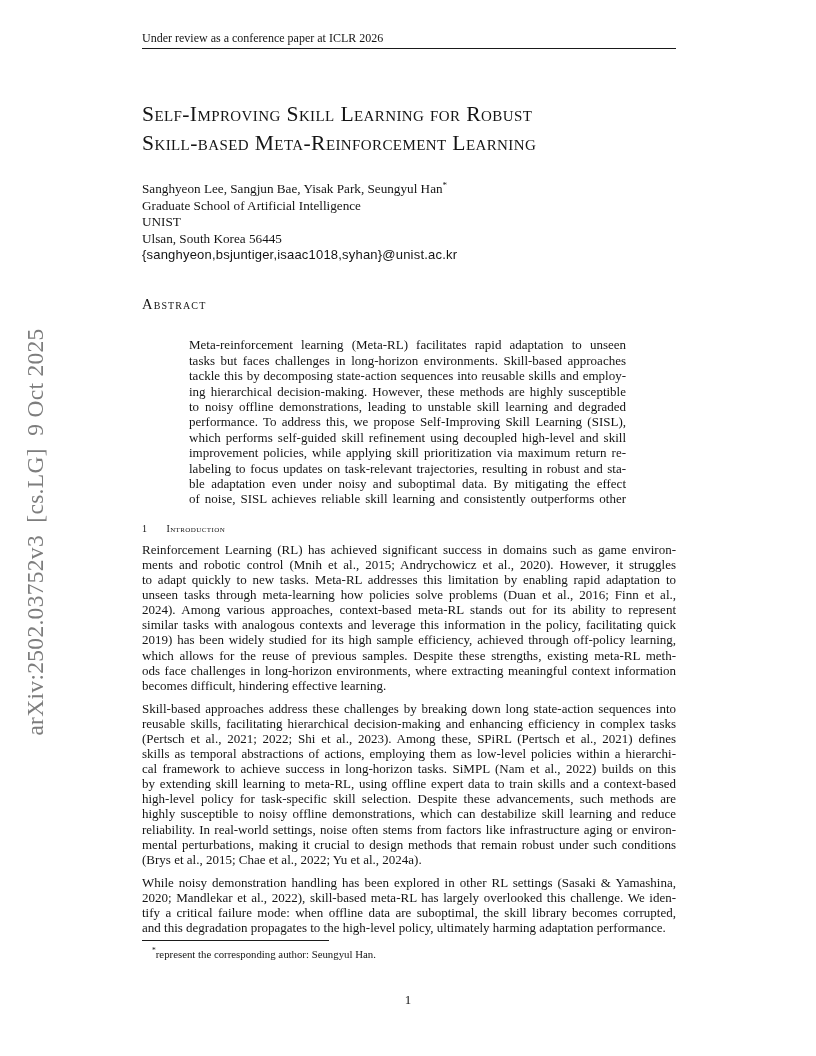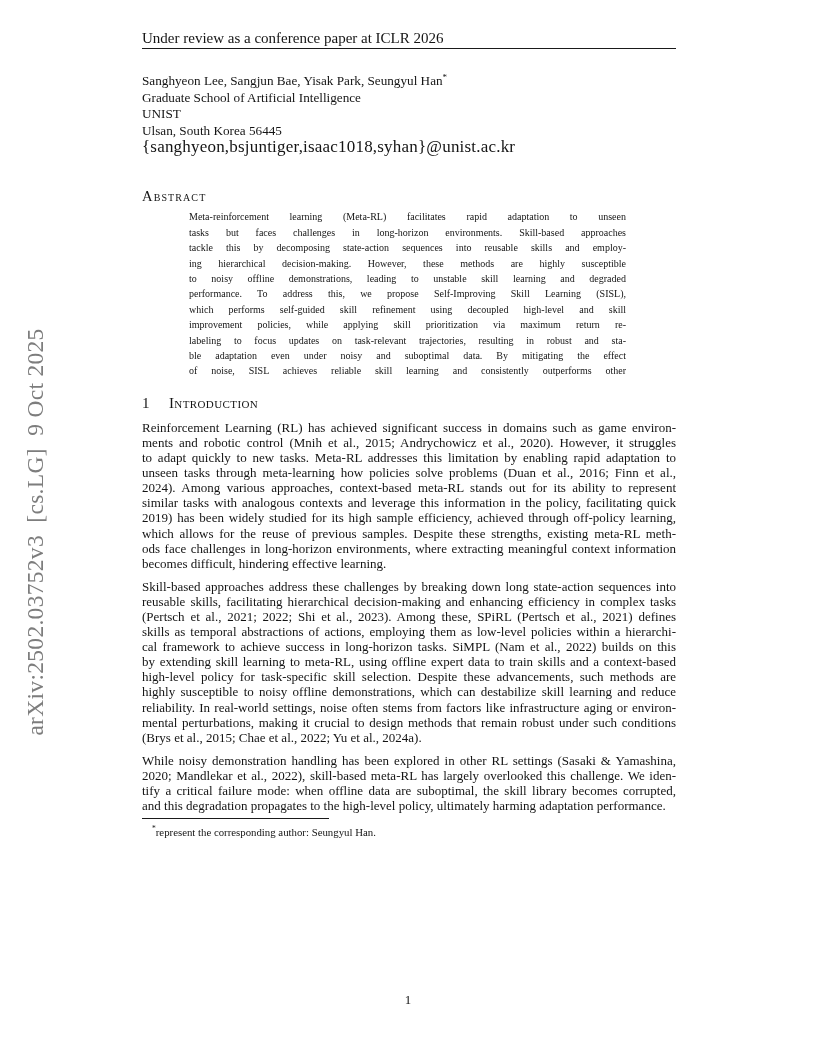--- a/index.html
+++ b/index.html
@@ -15,55 +15,55 @@
     overflow: hidden;
   }
   .content {
     position: absolute;
     left: 142px;
     top: 0;
     width: 534px;
   }
   
   .header { margin-top: 31px; }
-  .header-text { font-size: 15px; line-height: 14px; }
+  .header-text { font-size: 12px; line-height: 14px; }
   .header-rule { border-top: 1.2px solid #1a1a1a; margin-top: 3px; }
   
   .title {
     margin-top: 51px;
     font-size: 21.6px;
     line-height: 28.5px;
     font-weight: normal;
     font-variant: small-caps;
     letter-spacing: 0.4px;
   }
   
   .authors { margin-top: 20px; font-size: 13.2px; line-height: 16.4px; }
   .author-names { font-weight: normal; }
   .author-names sup { font-size: 9px; }
-  .email { font-family: Liberation Serif, serif; font-size: 17px; letter-spacing: 0.2px; }
+  .email { font-family: Liberation Sans, sans-serif; font-size: 13px; letter-spacing: 0.2px; }
   
   .abstract-heading {
     margin-top: 33px;
     text-align: left;
     font-size: 14.6px;
     font-variant: small-caps;
     letter-spacing: 1.1px;
   }
   .abstract-body {
-    margin-top: 4px;
+    margin-top: 24px;
     margin-left: 47px;
     width: 437px;
-    font-size: 10px;
+    font-size: 13px;
     line-height: 15.4px;
   }
   
   .section-heading {
     margin-top: 16px;
-    font-size: 15px;
+    font-size: 10px;
     font-variant: small-caps;
     letter-spacing: 0.4px;
   }
   .sec-num { display: inline-block; margin-right: 19px; }
   
   .para { margin-top: 8px; font-size: 13px; line-height: 15.1px; width: 534px; }
   .para:first-of-type { margin-top: 13px; }
   .jline { text-align: justify; text-align-last: justify; }
   .jline.last { text-align-last: left; }
   
@@ -101,20 +101,21 @@
 
   <div class="arxiv-watermark">arXiv:2502.03752v3&nbsp;&nbsp;[cs.LG]&nbsp;&nbsp;9 Oct 2025</div>
 
   <div class="content">
 
     <div class="header">
       <div class="header-text">Under review as a conference paper at ICLR 2026</div>
       <div class="header-rule"></div>
     </div>
 
+    <h1 class="title"><span>Self-Improving Skill Learning for Robust</span><br><span>Skill-based Meta-Reinforcement Learning</span></h1>
 
     <div class="authors">
       <div class="author-names"><span>Sanghyeon Lee, Sangjun Bae, Yisak Park, Seungyul Han</span><sup>*</sup></div>
       <div>Graduate School of Artificial Intelligence</div>
       <div>UNIST</div>
       <div>Ulsan, South Korea 56445</div>
       <div class="email">{sanghyeon,bsjuntiger,isaac1018,syhan}@unist.ac.kr</div>
     </div>
 
     <div class="abstract-heading">Abstract</div>

